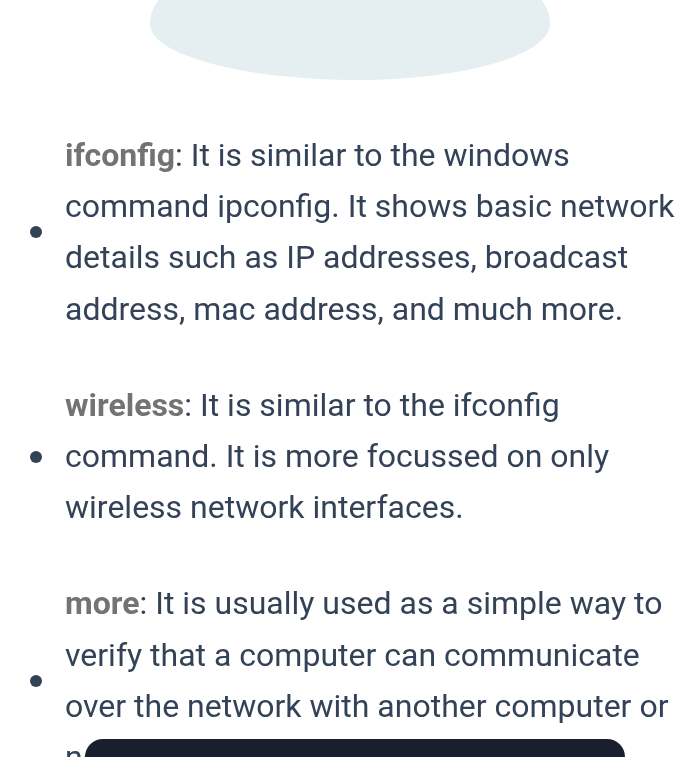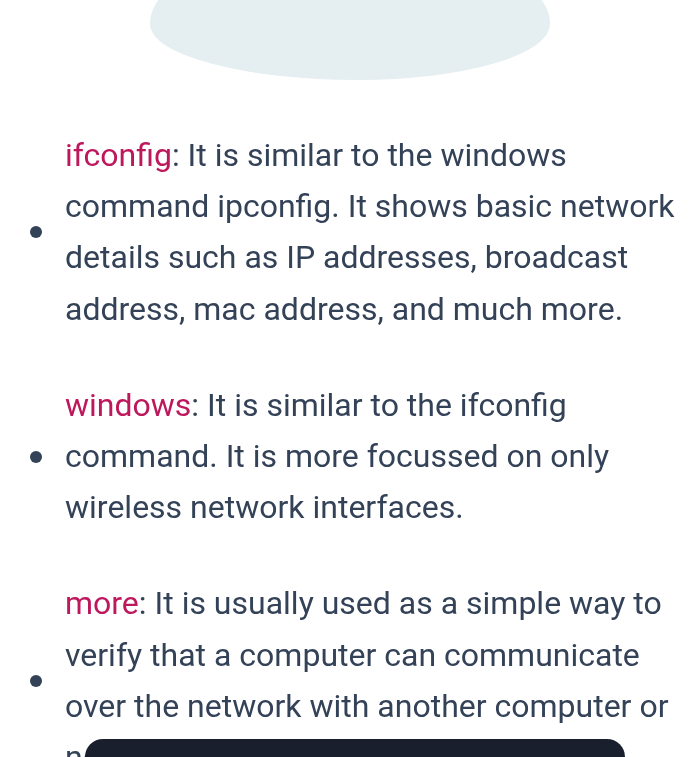--- a/index.html
+++ b/index.html
@@ -53,22 +53,22 @@
       position: absolute;
       left: 0;
       top: 50%;
       transform: translateY(-50%);
       width: 12px;
       height: 12px;
       background: #344258;
       border-radius: 50%;
     }
     .term {
-      font-weight: 400;
-      color: #be185d;
+      font-weight: 700;
+      color: #737373;
     }
     .bottom-bar {
       position: absolute;
       bottom: 0;
       left: 85px;
       width: 540px;
       height: 18px;
       background: #1a1f2e;
       border-top-left-radius: 22px;
       border-top-right-radius: 22px;
@@ -80,21 +80,21 @@
 <div class="blob-container">
   <div class="blob"></div>
 </div>
 
 <div class="content">
   <ul>
     <li>
       <span class="term">ifconfig</span><span>: It is similar to the windows command ipconfig. It shows basic network details such as IP addresses, broadcast address, mac address, and much more.</span>
     </li>
     <li>
-      <span class="term">windows</span><span>: It is similar to the ifconfig command. It is more focussed on only wireless network interfaces.</span>
+      <span class="term">wireless</span><span>: It is similar to the ifconfig command. It is more focussed on only wireless network interfaces.</span>
     </li>
     <li>
       <span class="term">more</span><span>: It is usually used as a simple way to verify that a computer can communicate over the network with another computer or network device.</span>
     </li>
   </ul>
 </div>
 
 <div class="bottom-bar"></div>
 
 </body></html>

